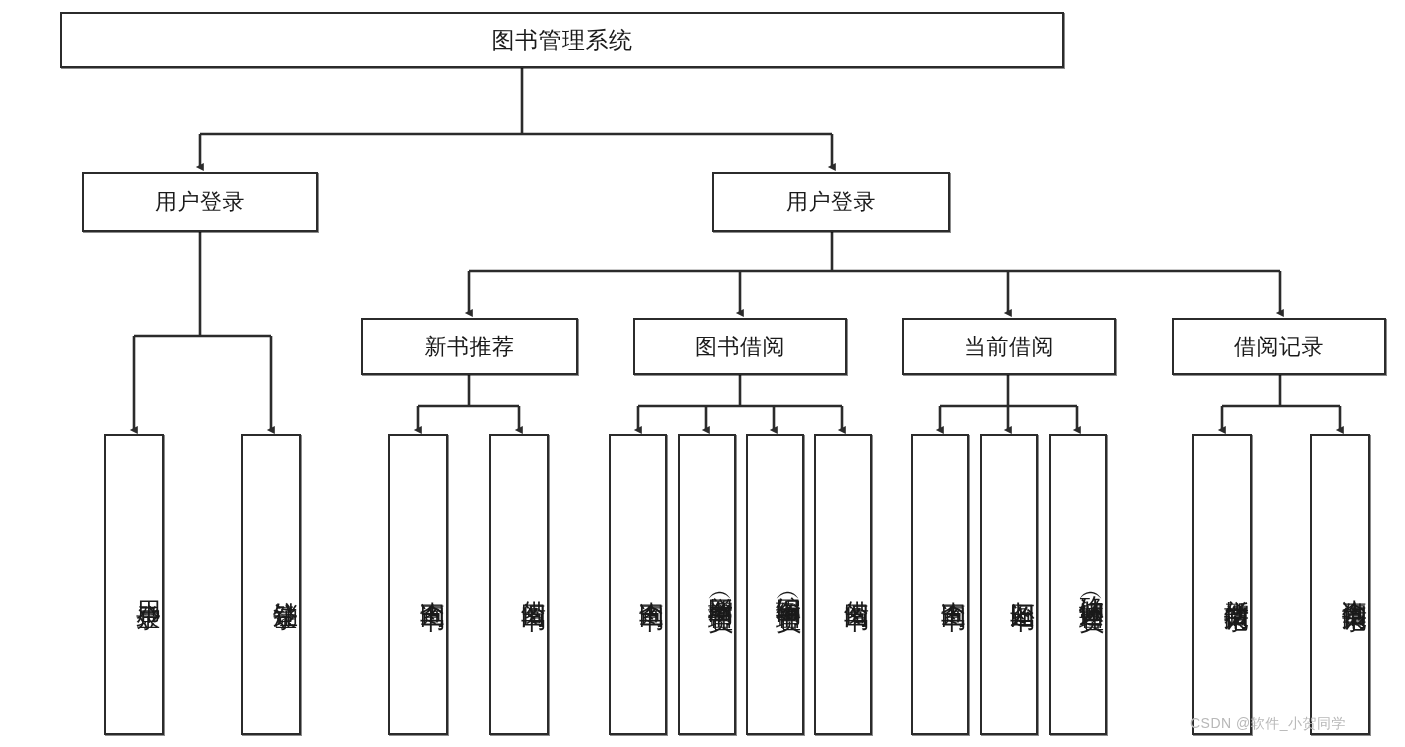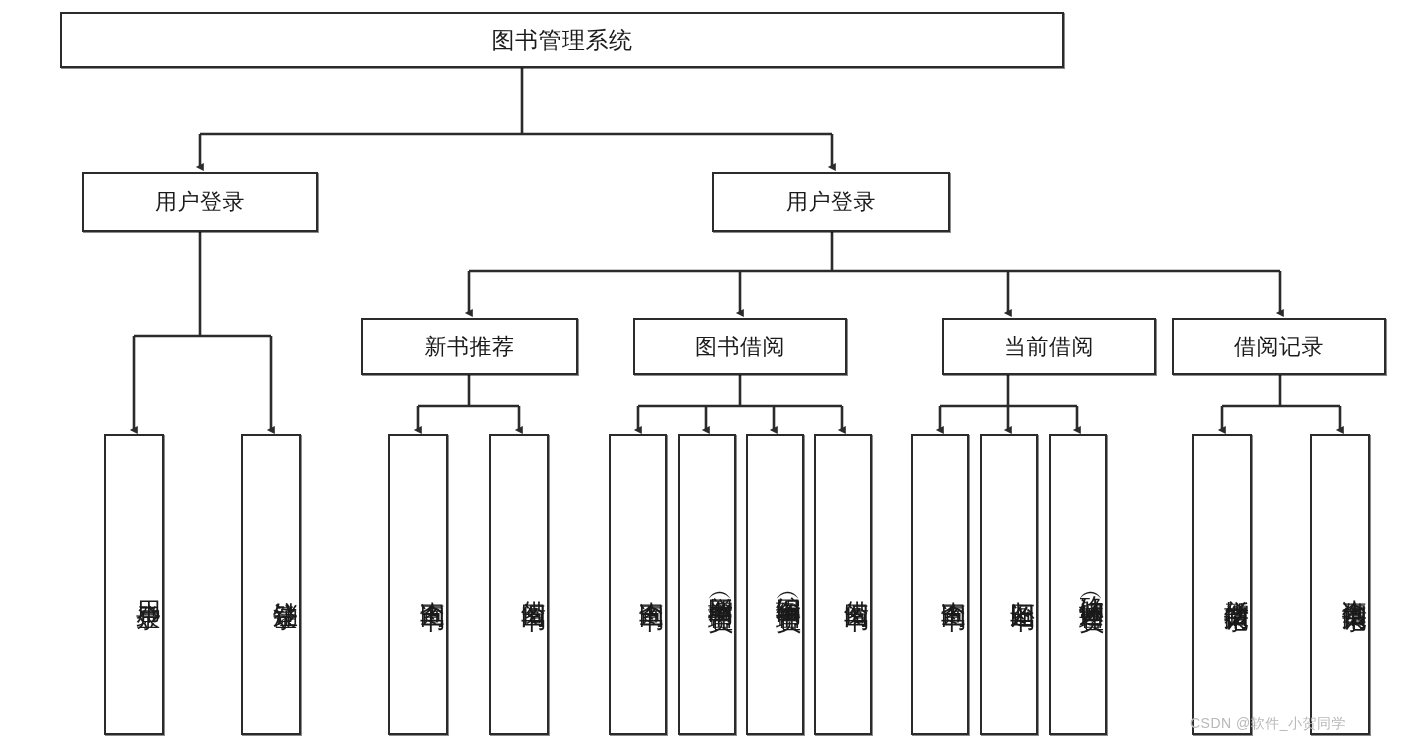--- a/index.html
+++ b/index.html
@@ -133,21 +133,21 @@
   <div class="node node-h" style="left:712px; top:172px; width:238px; height:60px;">
     <span>用户登录</span>
   </div>
 
   <div class="node node-h" style="left:361px; top:318px; width:217px; height:57px;">
     <span>新书推荐</span>
   </div>
   <div class="node node-h" style="left:633px; top:318px; width:214px; height:57px;justify-content:center;">
     <span>图书借阅</span>
   </div>
-  <div class="node node-h" style="left:902px; top:318px; width:214px; height:57px;margin-left:40px;">
+  <div class="node node-h" style="left:902px; top:318px; width:214px; height:57px;">
     <span>当前借阅</span>
   </div>
   <div class="node node-h" style="left:1172px; top:318px; width:214px; height:57px;">
     <span>借阅记录</span>
   </div>
 
   <div class="node node-v" style="left:104px; top:434px; width:60px; height:301px;">
     <span class="vlabel">用户登录</span>
   </div>
   <div class="node node-v" style="left:241px; top:434px; width:60px; height:301px;">

